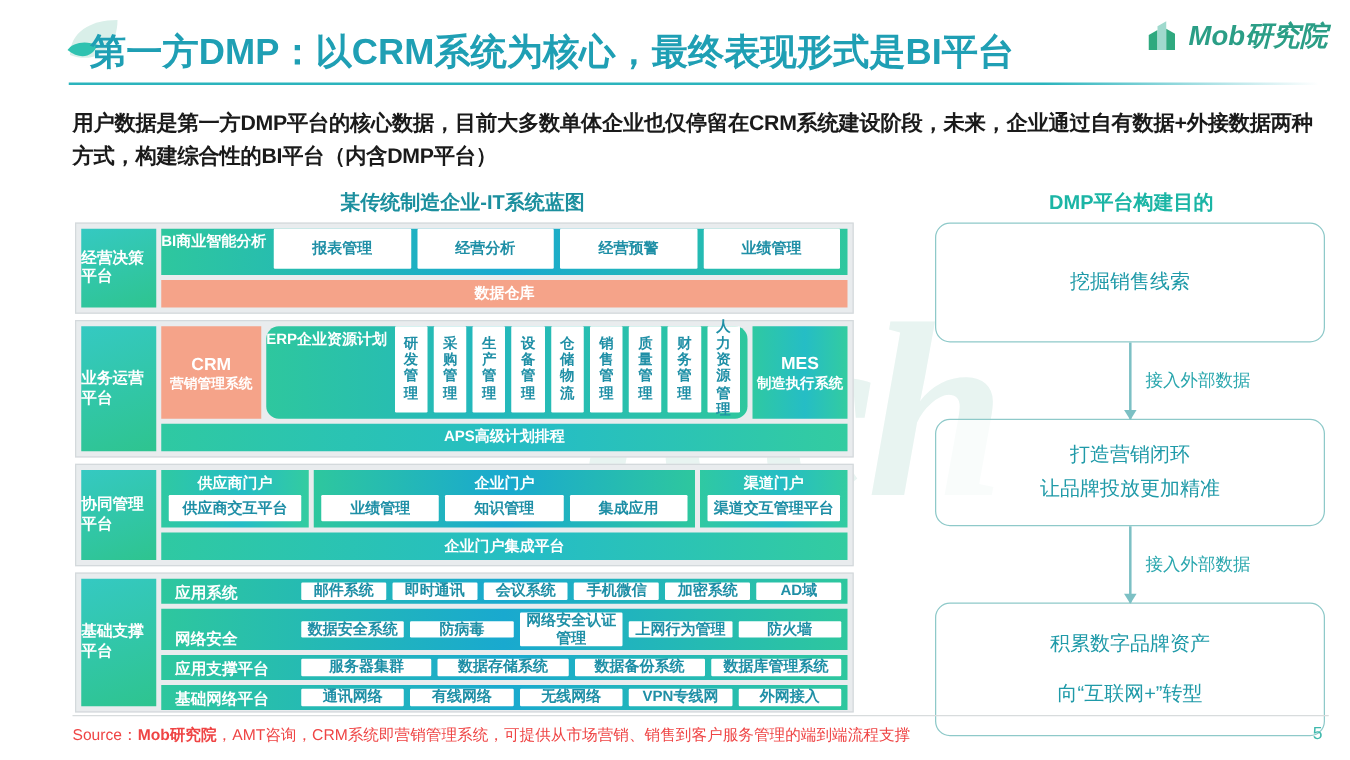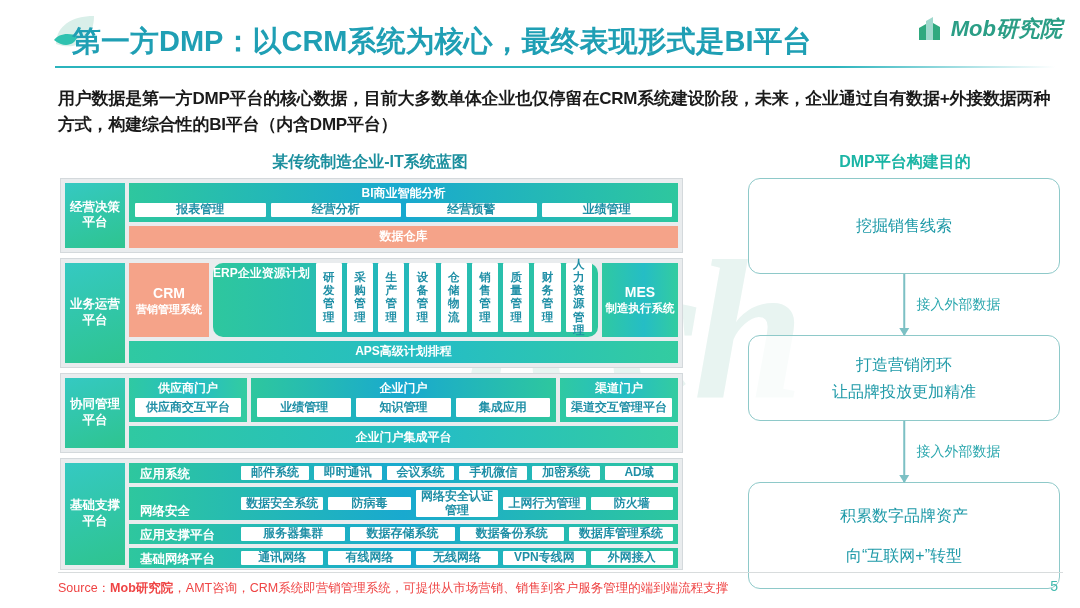--- a/index.html
+++ b/index.html
@@ -72,21 +72,21 @@
   }
   .bp-band.r1 { height: 78px; }
   .bp-band.r2 { height: 110px; }
   .bp-band.r3 { height: 88px; }
   .bp-band.r4 { height: 112px; }
 
   .platcol {
     width: 60px; flex: none;
     background: linear-gradient(160deg,#35c9c2 0%, #2ec48f 100%);
     color: #fff; font-size: 12.5px; font-weight: 700; line-height: 1.25;
-    display: flex; align-items: center; justify-content: center; text-align: center;
+    display: flex; align-items: center; justify-content: center; 
   }
   .bandbody { flex: 1; display: flex; flex-direction: column; gap: 4px; min-width: 0; }
 
   .grad-teal { background: linear-gradient(90deg,#2ec79e 0%, #19a9cf 50%, #2ec79e 100%); }
   .grad-teal2 { background: linear-gradient(90deg,#2ec79e 0%, #23b7bd 45%, #2ec79e 100%); }
   .grad-green { background: linear-gradient(90deg,#2fc9a2 0%, #25bdc5 55%, #33cca0 100%); }
   .salmon { background: #f5a389; }
 
   .capsule {
     color:#fff; font-size: 12px; font-weight: 700;
@@ -94,21 +94,21 @@
   }
   .grouphdr { color: #fff; font-size: 12px; font-weight: 700; text-align: center; padding: 2px 0 1px; }
   .chiprow { display: flex; gap: 5px; padding: 0 6px 5px; flex: 1; }
   .chip {
     background: #fff; color: #1f8fa6; font-size: 12px; font-weight: 700;
     display: flex; align-items: center; justify-content: center; text-align: center;
     flex: 1; line-height: 1.15; border-radius: 1px; padding: 0 2px;
   }
 
   
-  .bi-block { flex: 1; display: flex; flex-direction: column; }
+  .bi-block { flex: 1; display: flex; flex-direction: row; }
   .dw-bar { height: 22px; }
 
   
   .r2-main { flex: 1; display: flex; gap: 4px; min-height: 0; }
   .crm-box { width: 80px; flex: none; flex-direction: column; line-height: 1.3; }
   .crm-box .crm-t { font-size: 14px; }
   .crm-box .crm-s { font-size: 11px; }
   .erp-box { flex: 1; display: flex; flex-direction: row; min-width: 0; border-radius: 10px; }
   .mes-box { width: 76px; flex: none; flex-direction: column; line-height: 1.3; font-size: 11.5px; }
   .mes-box .mes-t { font-size: 14px; }

